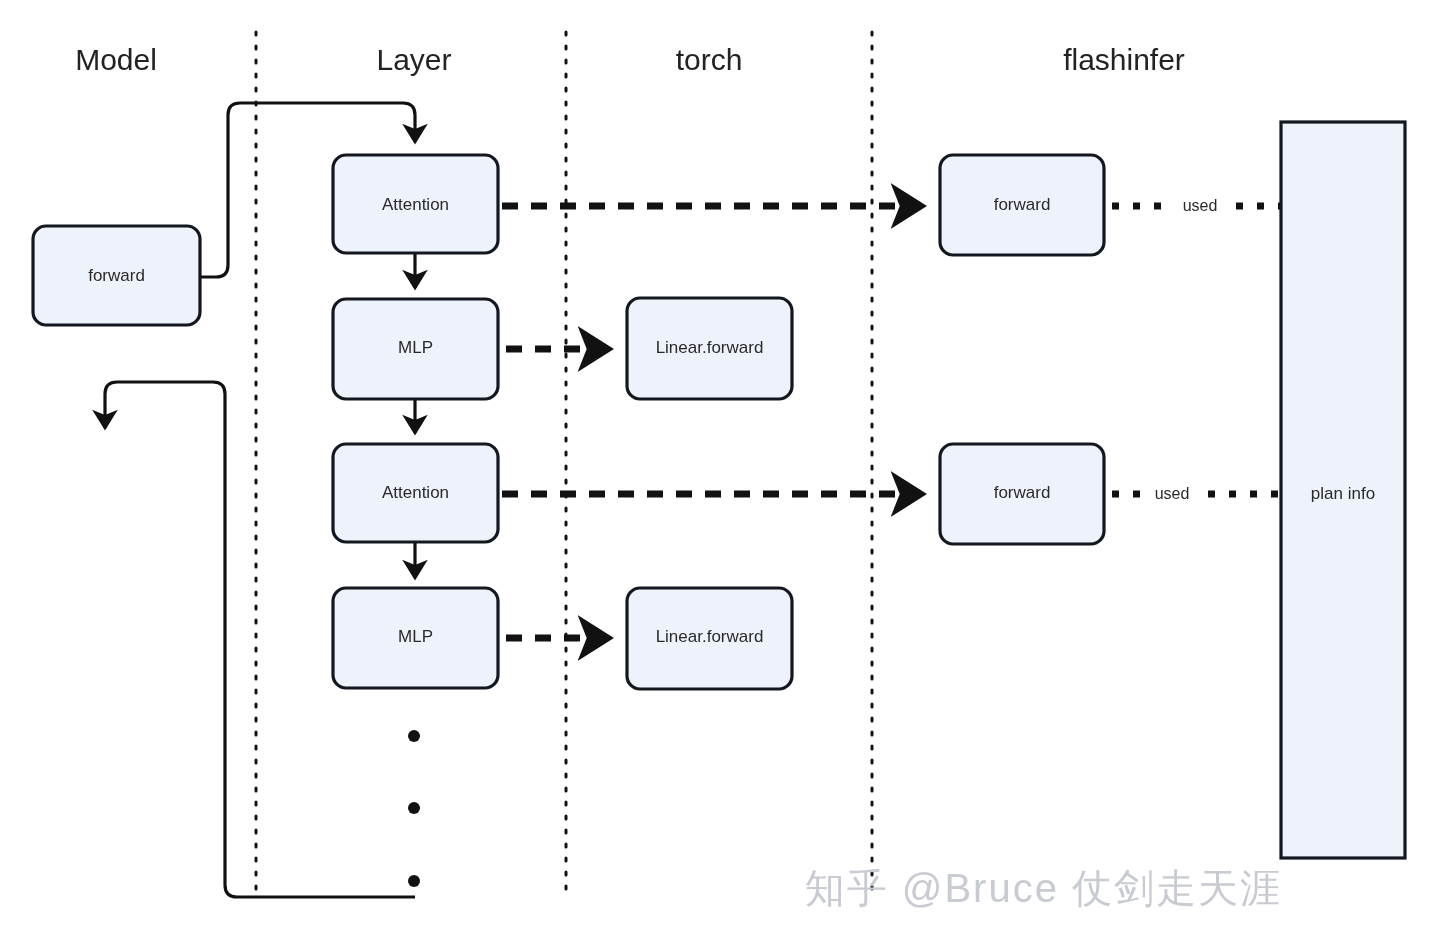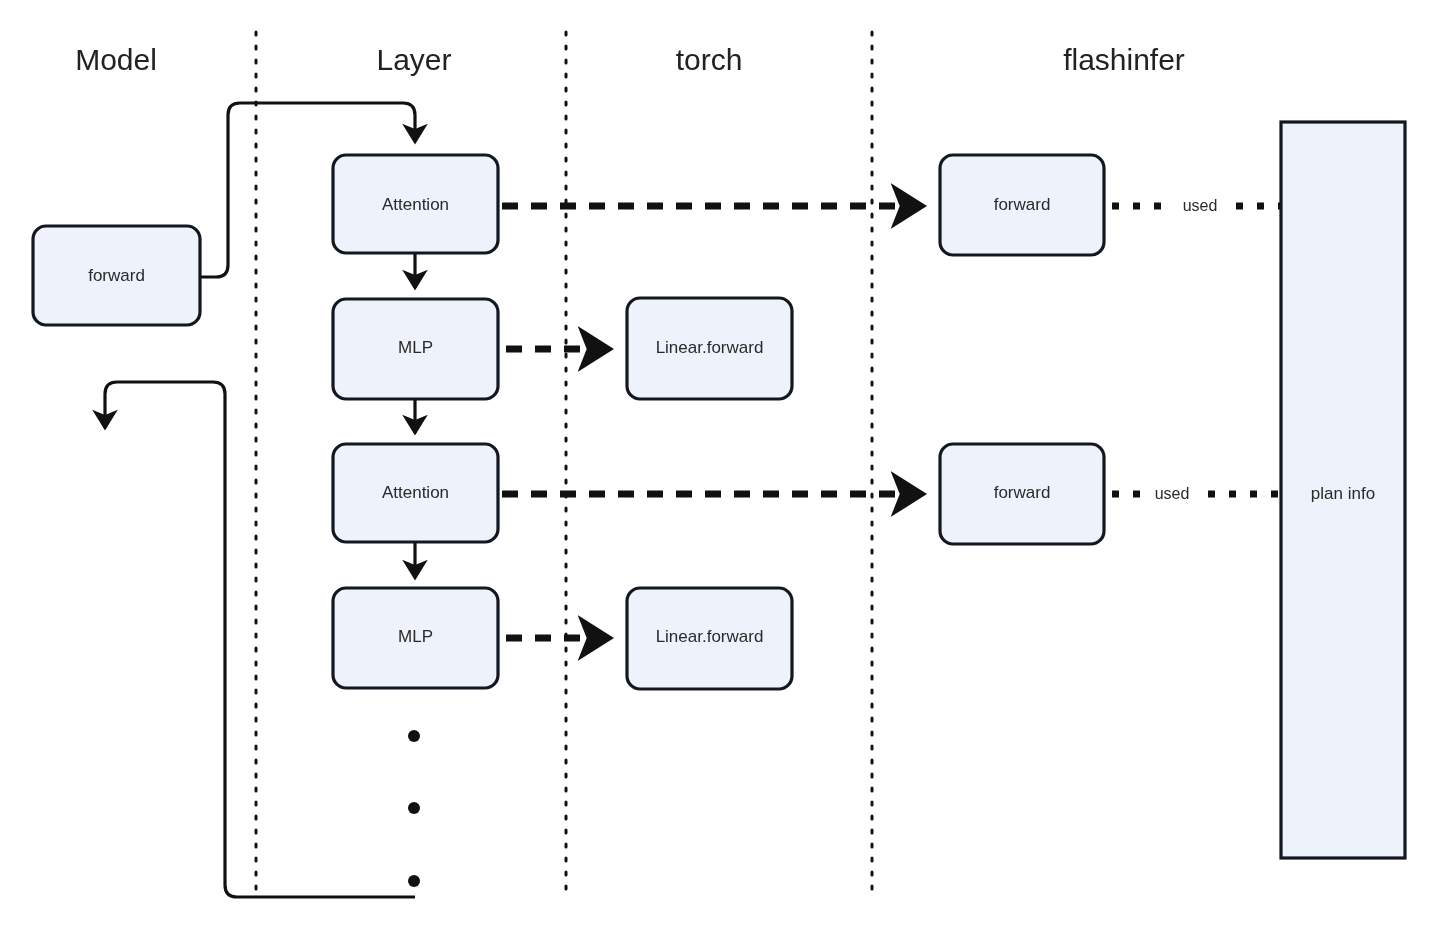--- a/index.html
+++ b/index.html
@@ -190,14 +190,15 @@
       <text class="node-label" x="1022" y="494">forward</text>
     </g>
 
     <g>
       <rect class="box-rect" x="1281" y="122" width="124" height="736" rx="0" ry="0"></rect>
       <text class="node-label" x="1343" y="495">plan info</text>
     </g>
 
   </svg>
 
+  <div class="watermark">知乎 @Bruce 仗剑走天涯</div>
 
 </div>
 
 </body></html>

